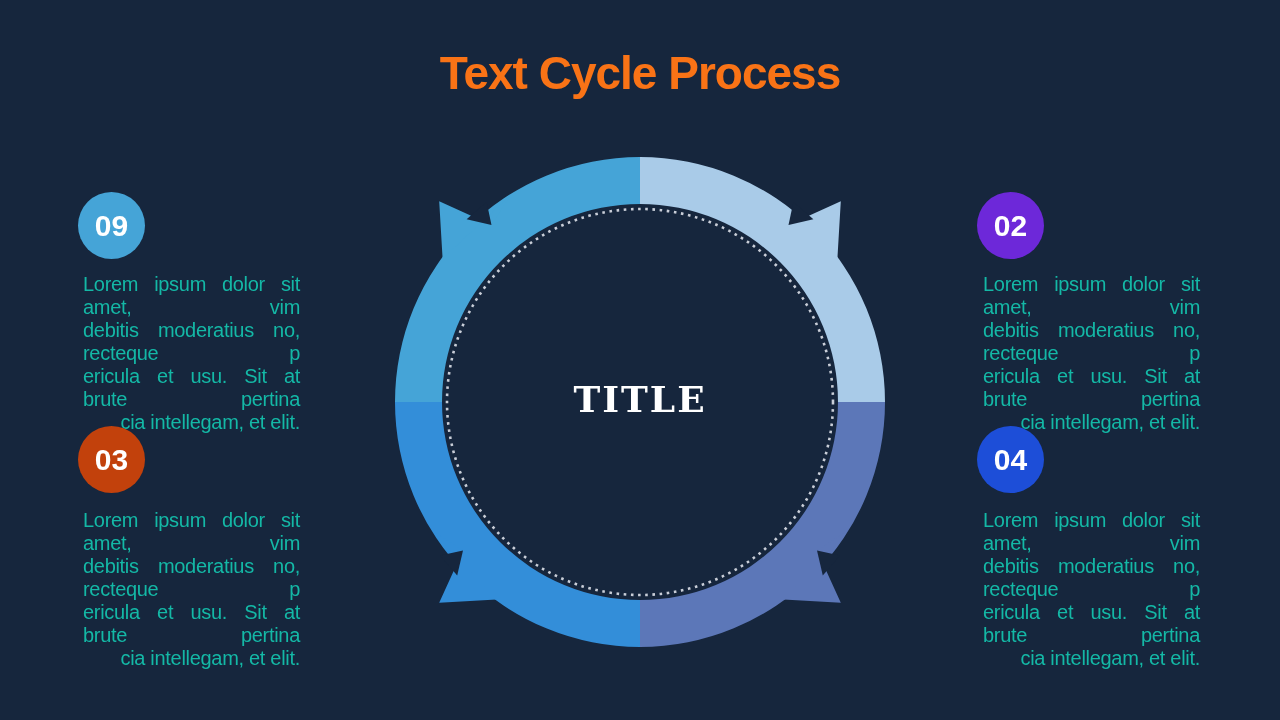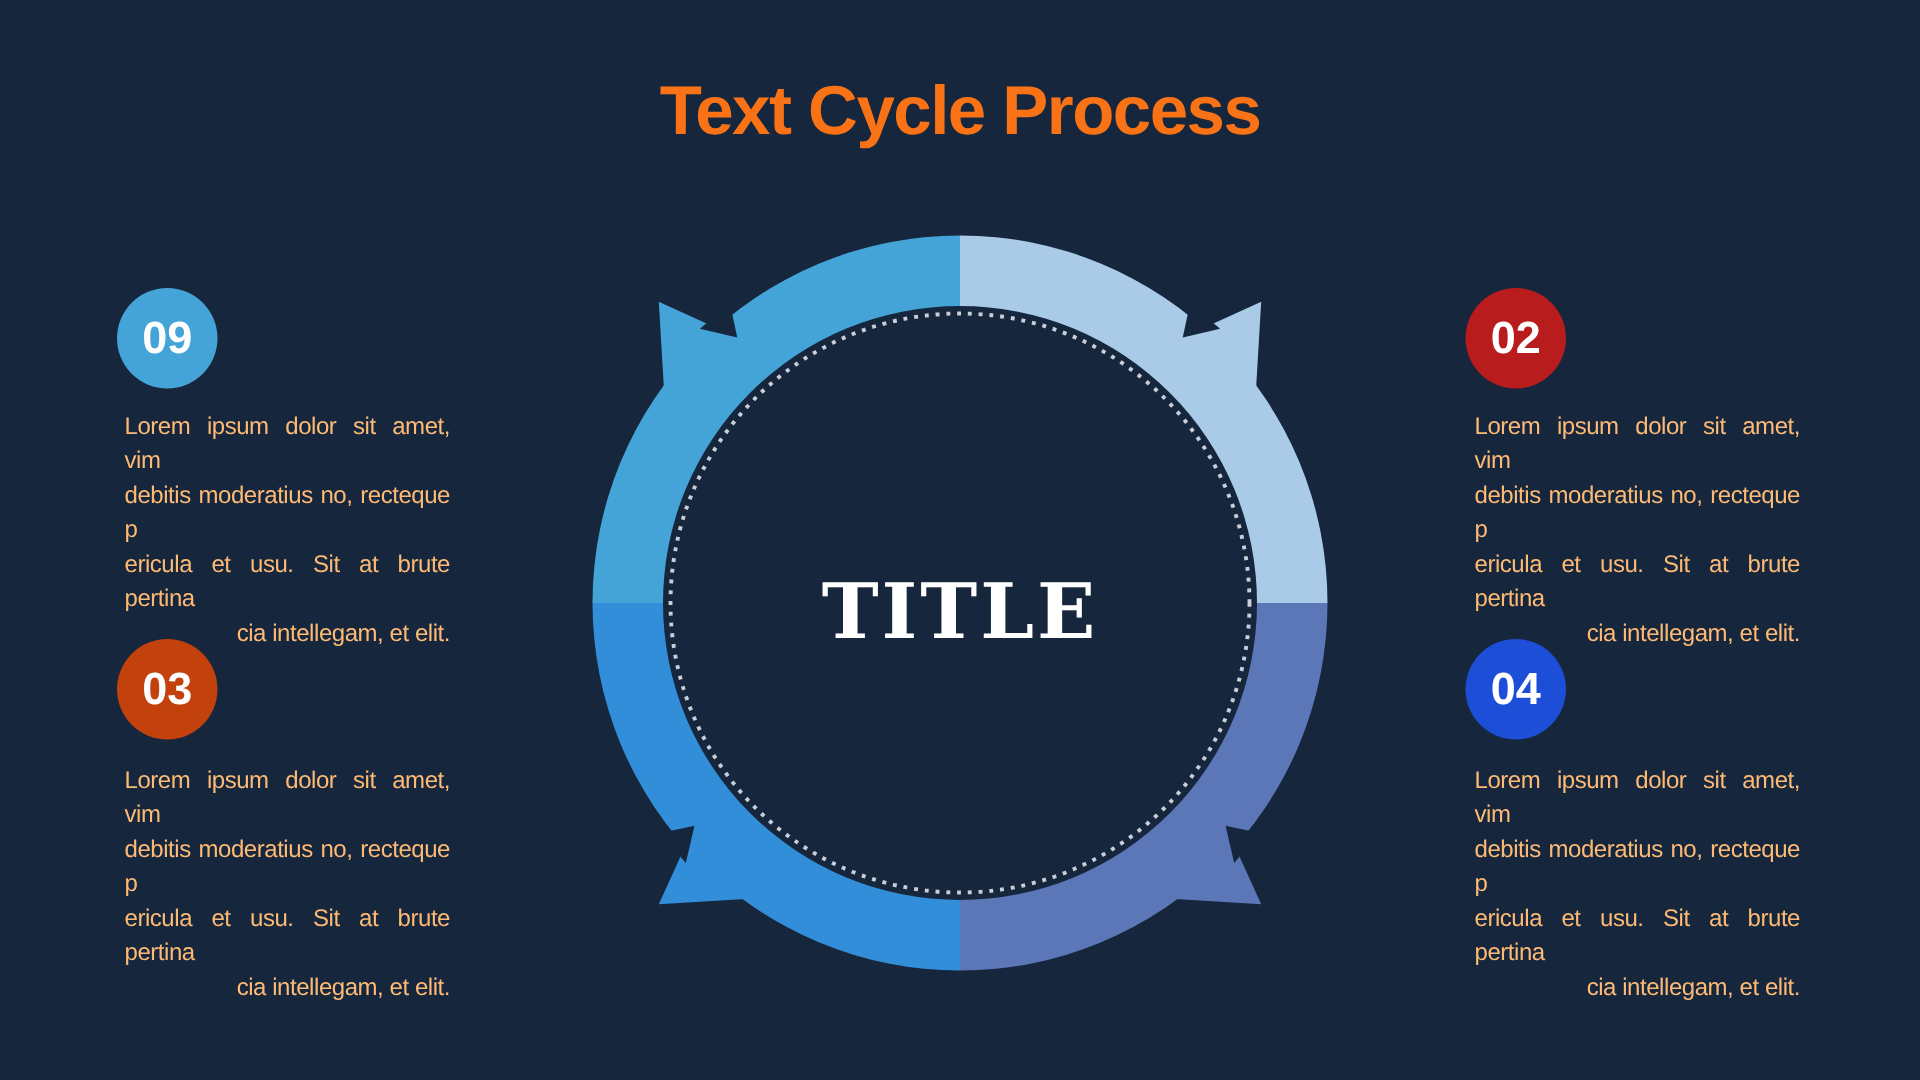--- a/index.html
+++ b/index.html
@@ -23,21 +23,21 @@
     position: absolute;
     left: 350px; top: 112px;
     width: 580px; height: 580px;
   }
   .center-label {
     position: absolute;
     left: 0; right: 0; top: 378px;
     text-align: center;
     color: #FFFFFF;
     font-family: "DejaVu Serif", serif;
-    font-size: 51px;
+    font-size: 36px;
     font-weight: 700;
     letter-spacing: 2px;
   }
   .badge {
     position: absolute;
     width: 67px; height: 67px;
     border-radius: 50%;
     display: flex;
     align-items: center;
     justify-content: center;
@@ -45,22 +45,22 @@
     font-size: 30px;
     font-weight: 700;
   }
   .badge.b1 { left: 78px;  top: 192px; }
   .badge.b2 { left: 977px; top: 192px; }
   .badge.b3 { left: 78px;  top: 426px; }
   .badge.b4 { left: 977px; top: 426px; }
   .para {
     position: absolute;
     width: 217px;
-    color: #fdba74;
-    font-size: 16px;
+    color: #14b8a6;
+    font-size: 20px;
     line-height: 23px;
     letter-spacing: -0.3px;
   }
   .para.p1 { left: 83px;  top: 273px; }
   .para.p2 { left: 983px; top: 273px; }
   .para.p3 { left: 83px;  top: 509px; }
   .para.p4 { left: 983px; top: 509px; }
   .para .jl { text-align: justify; text-align-last: justify; }
   .para .ll { text-align: right; }
 </style>
@@ -92,21 +92,21 @@
 <div class="center-label">TITLE</div>
 
 <div class="badge b1" style="background: rgb(69, 164, 215);">09</div>
 <div class="para p1">
   <div class="jl">Lorem ipsum dolor sit amet, vim</div>
   <div class="jl">debitis moderatius no, recteque p</div>
   <div class="jl">ericula et usu. Sit at brute pertina</div>
   <div class="ll">cia intellegam, et elit.</div>
 </div>
 
-<div class="badge b2" style="background: #b91c1c;">02</div>
+<div class="badge b2" style="background: #6d28d9;">02</div>
 <div class="para p2">
   <div class="jl">Lorem ipsum dolor sit amet, vim</div>
   <div class="jl">debitis moderatius no, recteque p</div>
   <div class="jl">ericula et usu. Sit at brute pertina</div>
   <div class="ll">cia intellegam, et elit.</div>
 </div>
 
 <div class="badge b3" style="background: #c2410c;">03</div>
 <div class="para p3">
   <div class="jl">Lorem ipsum dolor sit amet, vim</div>

